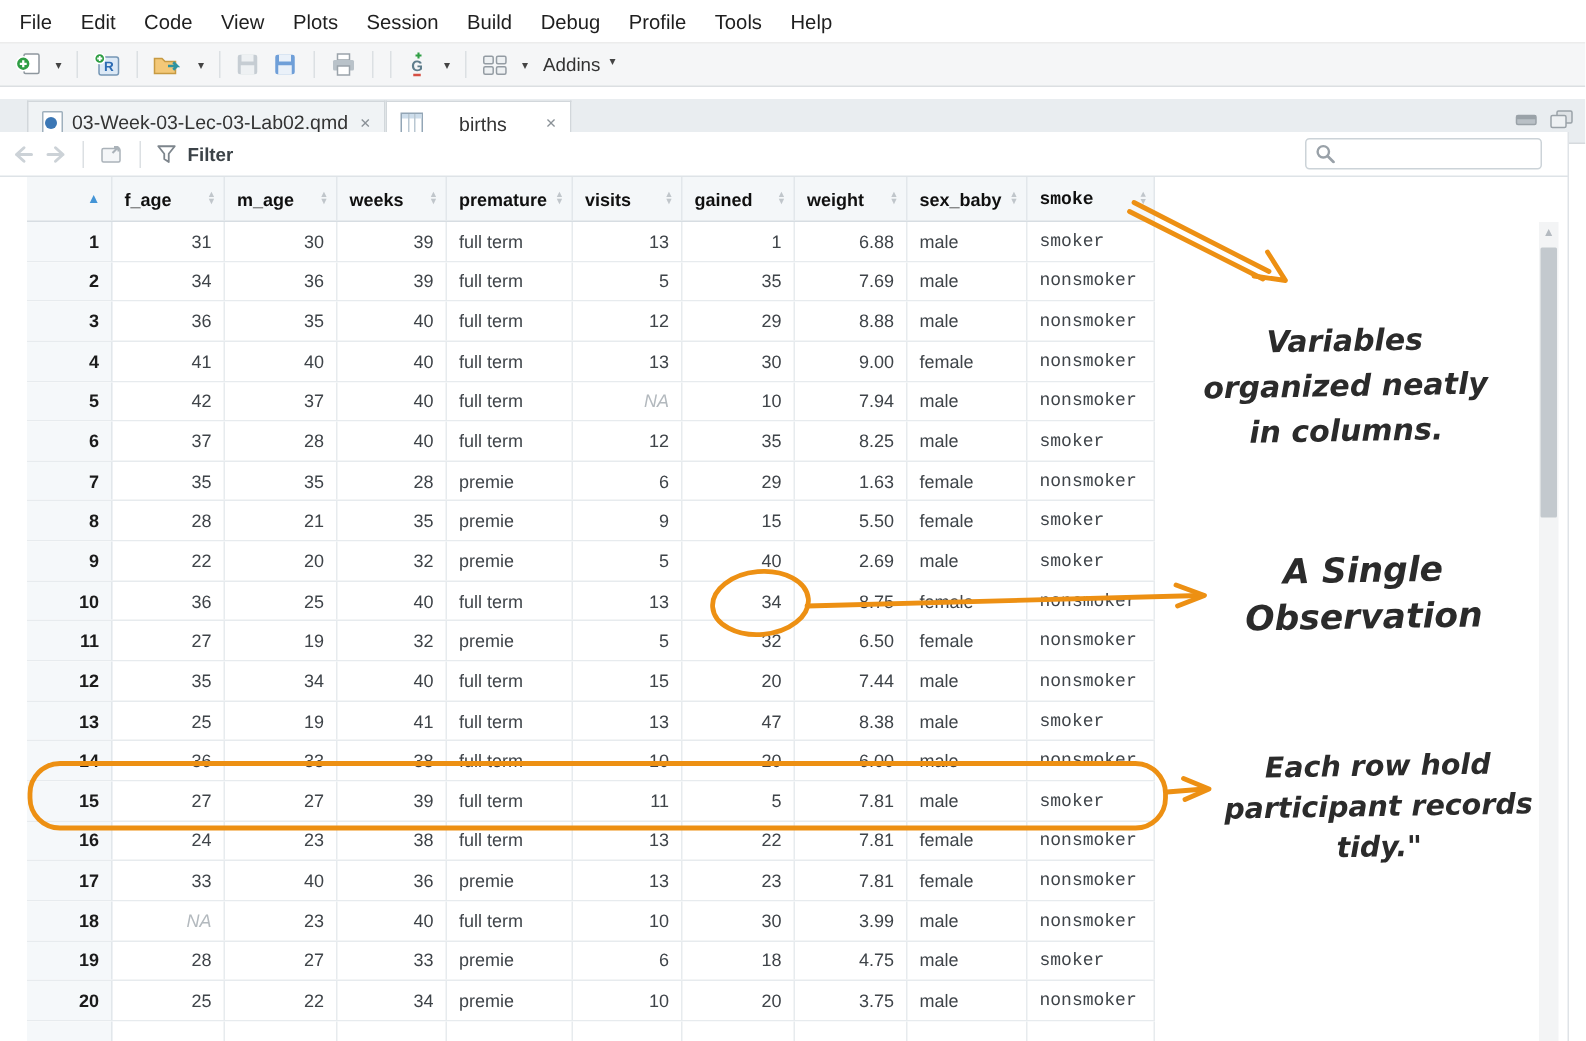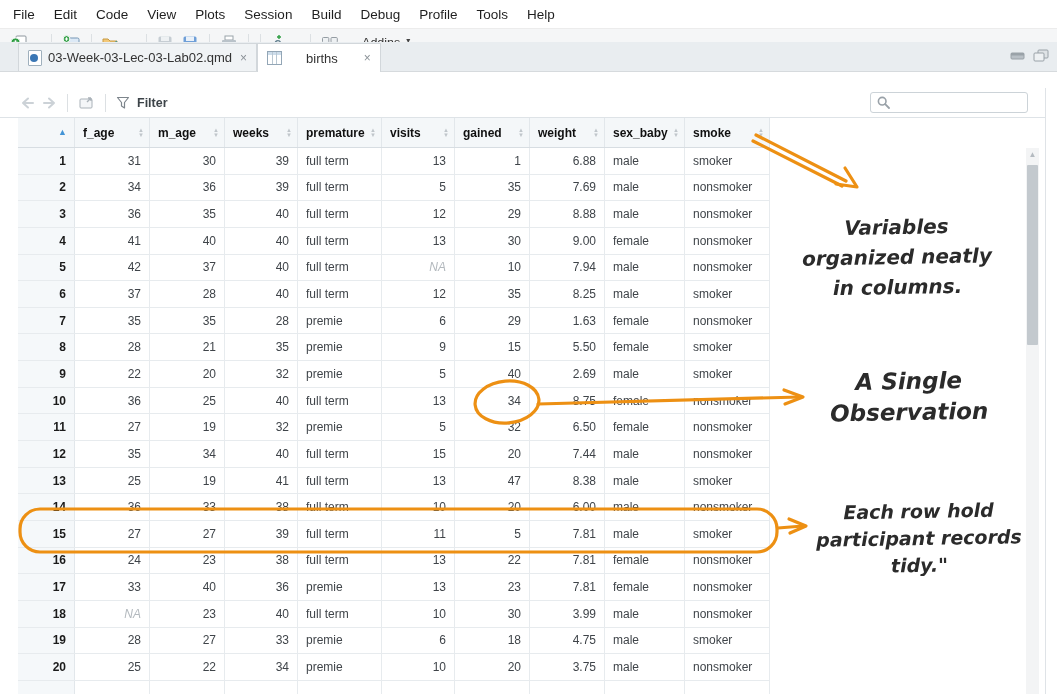--- a/index.html
+++ b/index.html
@@ -19,57 +19,57 @@
   .caret{font-size:8px;color:#444;padding:0 2px;}
   .vsep{width:1px;height:18px;background:#dcе0e3;background:#dce0e3;margin:0 3px;}
   .goto{position:relative;width:176px;height:21px;}
   .goto input{width:100%;height:100%;box-sizing:border-box;border:1px solid #ccd2d7;border-radius:3px;
               padding:0 6px 0 27px;font-size:12px;font-family:"Liberation Sans",sans-serif;color:#333;background:#fff;outline:none;}
   .goto input::placeholder{color:#8d959c;}
   .goto svg{position:absolute;left:7px;top:4px;}
   .addins{display:flex;gap:4px;font-size:12.5px;color:#333;padding:0 3px;}
 
   
-  .tabbar{position:absolute;left:0;top:42px;width:1057px;height:30px;background:#e9edf0;
+  .tabbar{position:absolute;left:0;top:66px;width:1057px;height:30px;background:#e9edf0;
           border-bottom:1px solid #d6dadd;display:flex;align-items:flex-end;padding-left:18px;box-sizing:border-box;text-align:right;}
   .tab{display:flex;align-items:center;gap:6px;height:28px;padding:0 9px;font-size:13px;color:#333;
        border:1px solid #d2d7db;border-bottom:none;background:#f0f3f5;box-sizing:border-box;}
   .tab.active{background:#fff;height:29px;margin-bottom:-1px;gap:24px;}
   .tab .close{color:#8a9197;font-size:12px;margin-left:2px;cursor:pointer;}
   .doc-icon{position:relative;width:12px;height:14px;background:#fff;border:1px solid #9fb0bd;border-radius:1px;}
   .doc-icon::after{content:"";position:absolute;left:1px;top:3px;width:8px;height:8px;border-radius:50%;background:#3b77b5;}
   .grid-icon{position:relative;width:13px;height:12px;background:#fff;border:1px solid #93a6b6;}
   .grid-icon::before{content:"";position:absolute;left:0;top:0;width:13px;height:3px;background:#cdddeb;}
   .grid-icon::after{content:"";position:absolute;left:4px;top:0;width:1px;height:12px;background:#b9c7d2;box-shadow:4px 0 0 #b9c7d2, -8px 4px 0 13px transparent;}
   .winbtns{position:absolute;right:8px;top:7px;display:flex;gap:8px;align-items:center;}
 
   
   .viewerbar{position:absolute;left:0;top:88px;width:1046px;height:30px;background:#fff;
-             border-bottom:1px solid #dee3e7;display:flex;align-items:center;gap:7px;padding-left:20px;box-sizing:border-box;}
+             border-bottom:1px solid #dee3e7;display:flex;align-items:center;gap:7px;padding-left:8px;box-sizing:border-box;}
   .filterlbl{font-size:12.5px;font-weight:bold;color:#3c4348;}
   .searchbox{position:absolute;right:18px;top:4px;width:158px;height:21px;}
   .searchbox input{width:100%;height:100%;box-sizing:border-box;border:1px solid #ccd3d8;border-radius:3px;
                    padding:0 6px 0 26px;outline:none;font-size:12px;background:#fff;}
   .searchbox svg{position:absolute;left:7px;top:4px;}
 
   
   .tablewrap{position:absolute;left:18px;top:118px;width:752px;height:576px;overflow:hidden;font-size:12px;}
   .thead{display:flex;height:30px;background:#f4f7f9;border-bottom:1px solid #d7dde2;box-sizing:border-box;}
   .th{display:flex;align-items:center;justify-content:space-between;box-sizing:border-box;
       border-right:1px solid #e2e7eb;padding:0 5px 0 8px;font-weight:bold;color:#101010;font-size:12px;}
   .th.c0{justify-content:flex-end;padding-right:7px;}
   .sorticon{display:flex;flex-direction:column;align-items:center;}
   .sorticon span{font-size:6px;line-height:4.5px;color:#c0c6cb;}
   .sort-active{color:#4394d6;font-size:9px;line-height:9px;}
   .tr{display:flex;height:26.65px;background:#fff;border-bottom:1px solid #e7ebee;box-sizing:border-box;}
   .td{box-sizing:border-box;border-right:1px solid #e7ebee;display:flex;align-items:center;color:#3f4449;
       overflow:hidden;white-space:nowrap;}
   .td.c0{background:#f5f8fa;font-weight:bold;color:#1b1b1b;border-right:1px solid #e2e7eb;}
   .c0{width:57px;} .c1{width:75px;} .c2{width:75px;} .c3{width:73px;} .c4{width:84px;}
-  .c5{width:73px;} .c6{width:75px;} .c7{width:75px;} .c8{width:80px;} .c9{width:85px;}
+  .c5{width:73px;} .c6{width:75px;} .c7{width:75px;} .c8{width:80px;} .c9{width:85px;font-family:Liberation Mono, monospace;}
   .td.c0,.td.c1,.td.c2,.td.c3,.td.c5,.td.c6,.td.c7{justify-content:flex-end;padding-right:8px;}
   .td.c4,.td.c8,.td.c9{justify-content:flex-start;padding-left:8px;}
   .td.na{color:#b3b9be;font-style:italic;font-weight:normal;}
 
   
   .vscroll{position:absolute;left:1026px;top:148px;width:13px;height:546px;background:#f3f4f5;}
   .vscroll .up{display:block;text-align:center;font-size:8px;line-height:14px;color:#b4bac0;}
   .vscroll .thumb{position:absolute;left:1px;top:17px;width:11px;height:180px;background:#c3c9ce;border-radius:1px;}
   .pane-edge{position:absolute;left:1045px;top:88px;width:1px;height:606px;background:#dfe3e7;}
 

